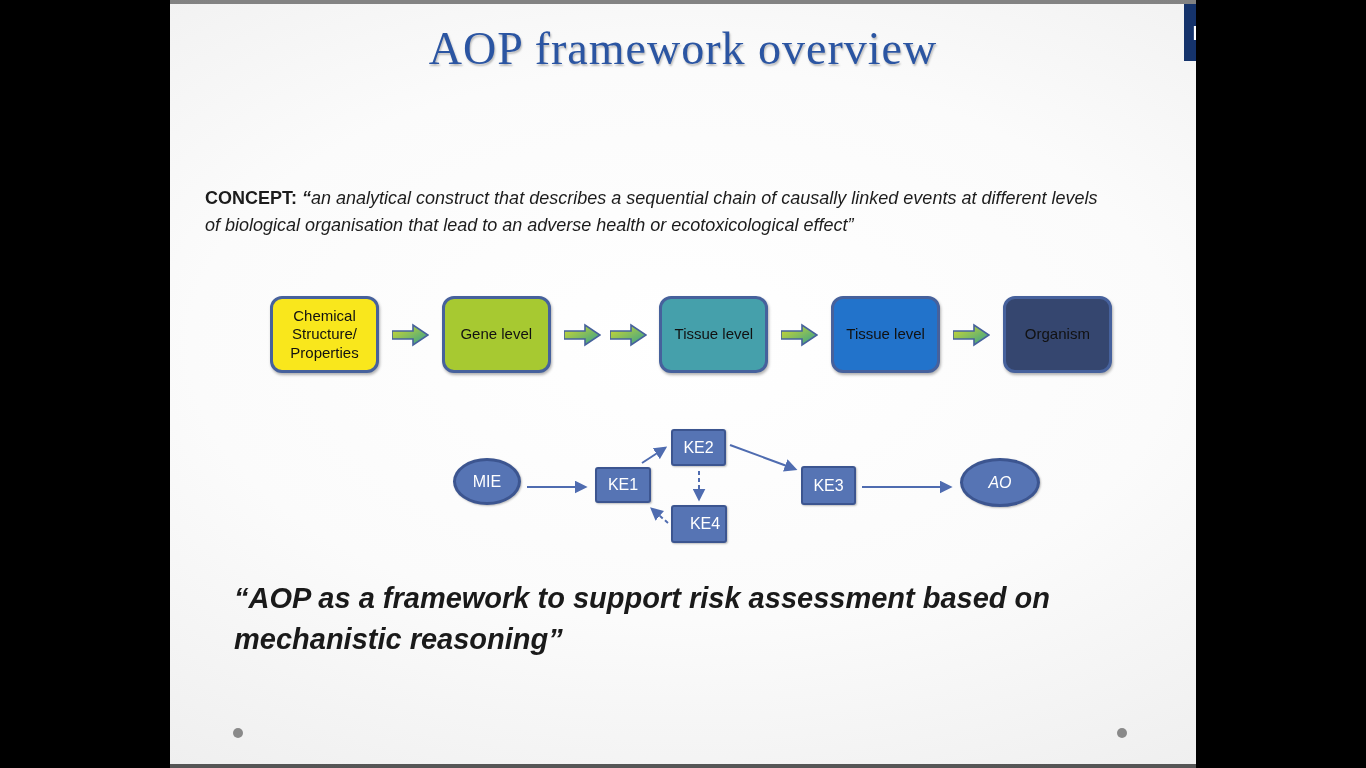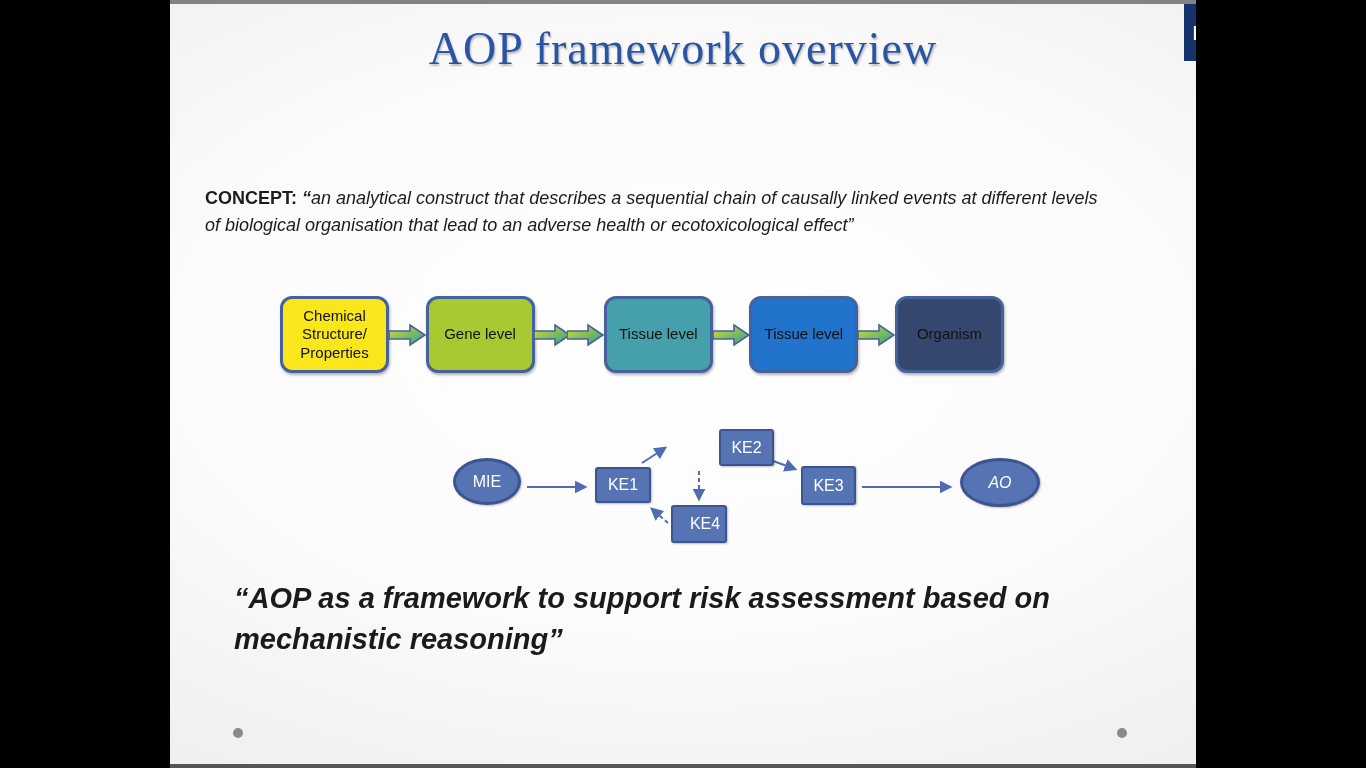--- a/index.html
+++ b/index.html
@@ -31,22 +31,22 @@
 
   .concept{
     position:absolute;left:35px;top:167px;width:905px;
     font-size:18px;line-height:1.52;color:#1c1c1c;
   }
   .concept .lbl{font-weight:bold;font-style:normal;}
   .concept .oq{font-weight:bold;font-style:italic;}
   .concept .txt{font-style:italic;}
 
   .levels{
-    position:absolute;left:100px;top:296px;width:724px;height:77px;
-    display:flex;justify-content:space-between;align-items:stretch;margin-left:10px;
+    position:absolute;left:100px;top:296px;width:842px;height:77px;
+    display:flex;justify-content:space-between;align-items:stretch;
   }
   .level-box{
     width:109px;flex:none;border:3px solid var(--level-border,#46619c);
     border-radius:12px;display:flex;align-items:center;justify-content:center;
     box-shadow:1px 2px 3px rgba(0,0,0,.3);box-sizing:border-box;
   }
   .level-box .lv-label{
     font-size:15px;line-height:1.22;color:#111;text-align:center;white-space:pre-line;
   }
   .block-arrow{width:37px;height:24px;flex:none;align-self:center;margin:0 -4px;position:relative;z-index:-0;}
@@ -62,21 +62,21 @@
   .pnode{
     position:absolute;display:flex;align-items:center;justify-content:center;
     background:var(--node-fill,#5674b4);border:3px solid var(--node-border,#3c5590);
     color:#fff;font-size:16px;box-sizing:border-box;
     box-shadow:1px 1px 2px rgba(0,0,0,.25);
   }
   .pnode.rect{border-radius:3px;border-width:2.5px;}
   .pnode.ellipse{border-radius:50%;}
   .n-mie{left:283px;top:458px;width:68px;height:47px;}
   .n-ke1{left:425px;top:467px;width:56px;height:36px;}
-  .n-ke2{left:501px;top:429px;width:55px;height:37px;margin-left:48px;}
+  .n-ke2{left:501px;top:429px;width:55px;height:37px;}
   .n-ke4{left:501px;top:505px;width:56px;height:38px;padding-left:12px;}
   .n-ke3{left:631px;top:466px;width:55px;height:39px;}
   .n-ao{left:790px;top:458px;width:80px;height:49px;font-style:italic;}
 
   .quote{
     position:absolute;left:64px;top:578px;width:840px;
     font-size:29px;font-style:italic;font-weight:bold;color:#1a1a1a;line-height:1.42;
   }
 
   .slide-dot{

